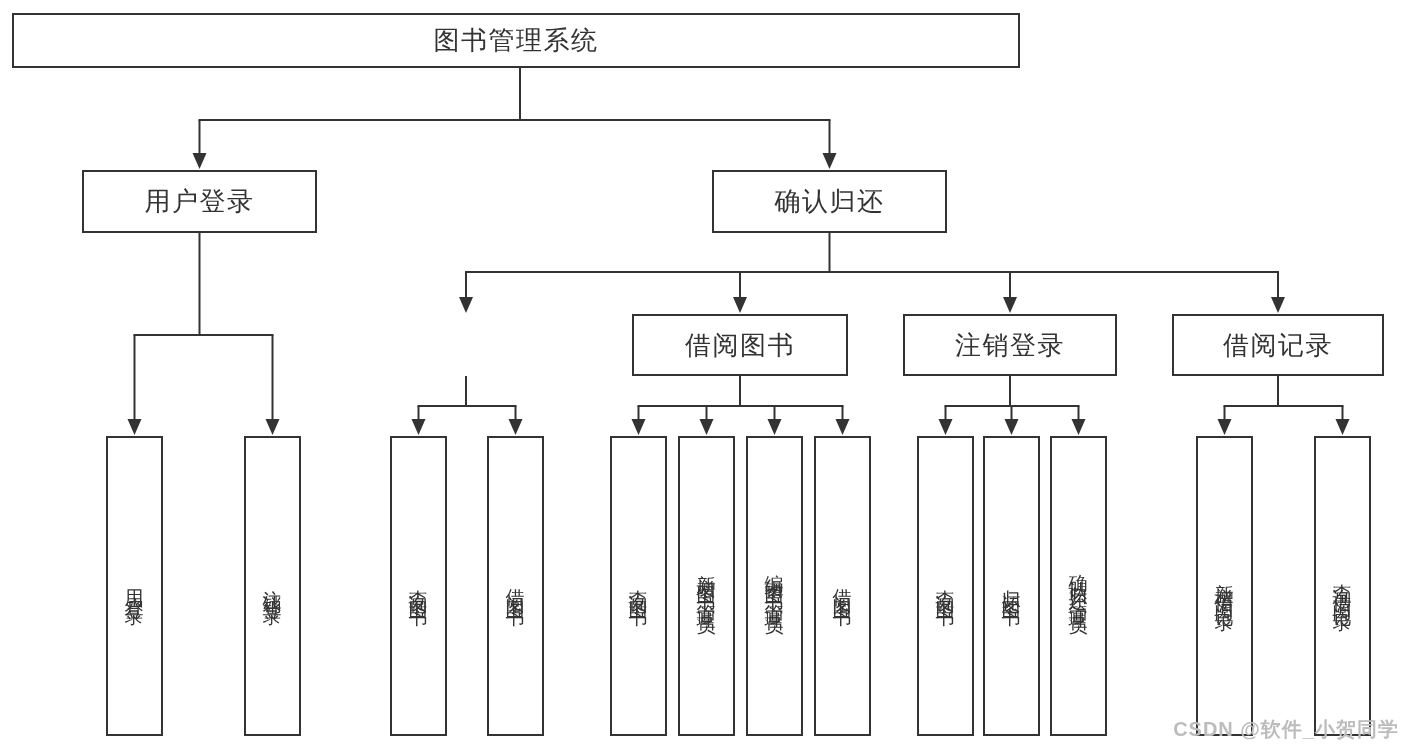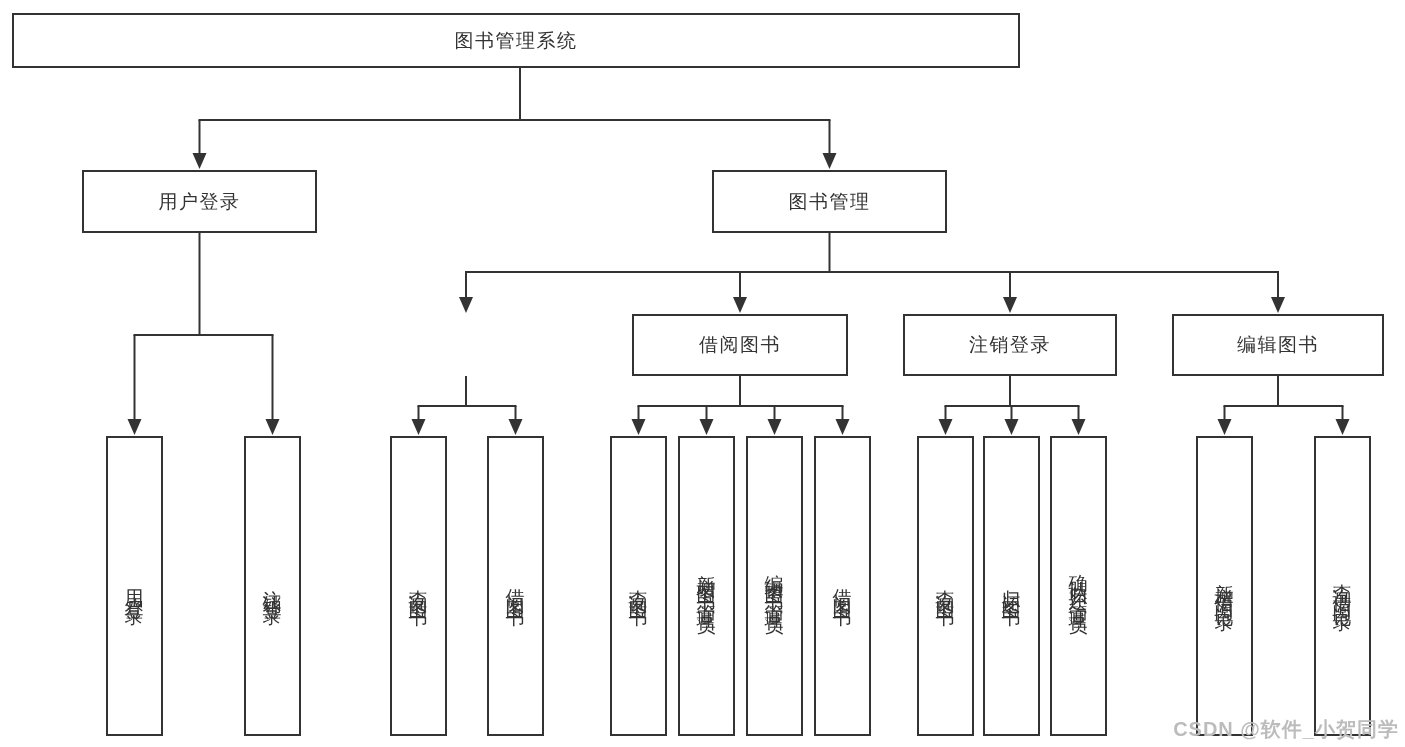--- a/index.html
+++ b/index.html
@@ -13,21 +13,21 @@
   .connectors{position:absolute;left:0;top:0;width:1405px;height:747px;}
   .cl{stroke:var(--line,#333);stroke-width:2;fill:none;}
   .af{fill:var(--line,#333);stroke:none;}
   .node{
     position:absolute;
     box-sizing:border-box;
     background:#fff;
     border:2px solid var(--border,#333);
     display:flex;align-items:center;justify-content:center;
     color:var(--text,#333);
-    font-size:19px;
+    font-size:26px;
     z-index:2;
   }
   .node.h{letter-spacing:1.5px;}
   .node.v{
     writing-mode:vertical-rl;
     text-orientation:mixed;
     letter-spacing:6px;
     line-height:1;
     font-size:19px;
   }
@@ -109,31 +109,31 @@
   </svg>
 
   <div class="node h" style="left:12px;top:13px;width:1008px;height:55px">
     <span>图书管理系统</span>
   </div>
 
   <div class="node h" style="left:82px;top:170px;width:235px;height:63px">
     <span>用户登录</span>
   </div>
   <div class="node h" style="left:712px;top:170px;width:235px;height:63px">
-    <span>图书管理</span>
+    <span>确认归还</span>
   </div>
 
   <div class="node h" style="left:632px;top:314px;width:216px;height:62px">
     <span>借阅图书</span>
   </div>
   <div class="node h" style="left:903px;top:314px;width:214px;height:62px">
     <span>注销登录</span>
   </div>
   <div class="node h" style="left:1172px;top:314px;width:212px;height:62px">
-    <span>编辑图书</span>
+    <span>借阅记录</span>
   </div>
 
   <div class="node v" style="left:106px;top:436px;width:57px;height:300px">
     <span>用户登录</span>
   </div>
   <div class="node v" style="left:244px;top:436px;width:57px;height:300px">
     <span>注销登录</span>
   </div>
 
   <div class="node v" style="left:390px;top:436px;width:57px;height:300px">

